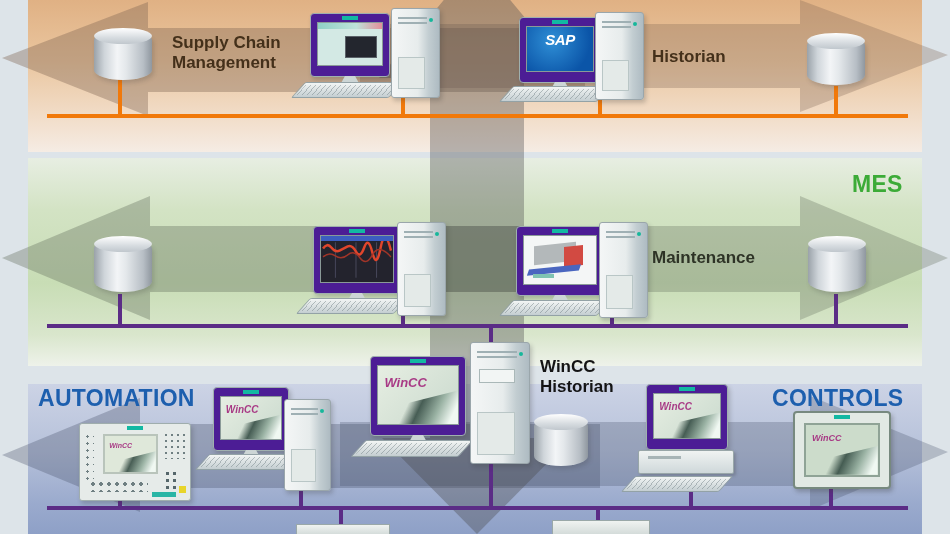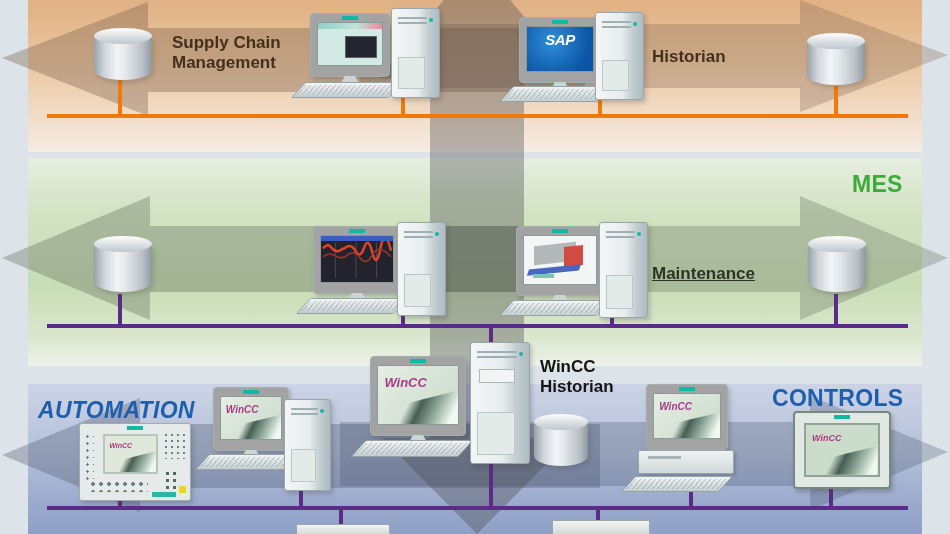--- a/index.html
+++ b/index.html
@@ -32,21 +32,21 @@
   .lbl { position:absolute; z-index:5; font-weight:bold; }
   .lvl { font-size:23px; letter-spacing:.3px; }
   .g-label { color:var(--level-green,#3cab37); }
   .b-label { color:var(--level-blue,#1d5fae); }
   .item { font-size:17px; line-height:1.18; white-space:pre-line; }
   .t-erp { color:#44301a; }
   .t-mes { color:#2e3326; }
   .t-blk { color:#141414; }
 
   
-  .monitor { position:absolute; z-index:3; background:#a3a3a3; border:1px solid #9fb0ae; border-radius:4px; box-shadow:2px 3px 4px rgba(60,60,60,.25); }
+  .monitor { position:absolute; z-index:3; background:#4c1d95; border:1px solid #9fb0ae; border-radius:4px; box-shadow:2px 3px 4px rgba(60,60,60,.25); }
   .tab { position:absolute; top:2px; left:50%; width:16px; height:4px; margin-left:-8px; background:#12b8a2; }
   .screen { position:absolute; left:6px; right:6px; top:8px; bottom:10px; border:1px solid #8a9a98; overflow:hidden; }
   .stand { position:absolute; bottom:-9px; left:50%; width:20px; height:9px; margin-left:-10px; background:#ccd5d5; clip-path:polygon(25% 0,75% 0,100% 100%,0 100%); }
   .foot { position:absolute; bottom:-14px; left:50%; width:38px; height:6px; margin-left:-19px; background:#bcc6c8; border-radius:50%; }
   .kbd { position:absolute; z-index:3; height:14px; background:linear-gradient(180deg,#f2f5f4,#c4ced1); border:1px solid #93a2a6; transform:skewX(-42deg); border-radius:2px; }
   .kbd::after { content:''; position:absolute; inset:2px; background:repeating-linear-gradient(90deg,rgba(110,125,130,.45) 0 1px,transparent 1px 5px); }
   .tower { position:absolute; z-index:3; background:linear-gradient(90deg,#f4f6f6 0%,#e7ecec 55%,#c2cdd1 78%,#aebbc2 100%); border:1px solid #9aa6ab; border-radius:3px; box-shadow:2px 3px 4px rgba(60,60,60,.25); }
   .bays { position:absolute; top:8px; left:6px; right:12px; height:10px; background:repeating-linear-gradient(180deg,#9fb0b4 0 2px,transparent 2px 5px); }
   .pwr  { position:absolute; top:9px; right:6px; width:4px; height:4px; background:#17b79b; border-radius:50%; }
   .vent { position:absolute; left:6px; right:14px; bottom:8px; height:34%; background:#e4eae8; border:1px solid #b9c6c6; }
@@ -198,24 +198,24 @@
     <i class="stand"></i>
       <i class="foot"></i>
   </div>
   <div class="kbd" style="left:506px;top:300px;width:96px;"></div>
   <div class="tower" style="left:599px;top:222px;width:47px;height:94px;">
       <i class="bays"></i>
       <i class="pwr"></i>
       <i class="vent"></i>
     </div>
 
-  <div class="lbl item t-mes" style="left:652px;top:264px;text-decoration:underline;">Maintenance</div>
+  <div class="lbl item t-mes" style="left:652px;top:248px;">Maintenance</div>
   <div class="cyl" style="left:808px;top:238px;width:58px;height:54px;"></div>
 
-  <div class="lbl lvl b-label" style="left:38px;top:397px;font-style:italic;">AUTOMATION</div>
+  <div class="lbl lvl b-label" style="left:38px;top:385px;">AUTOMATION</div>
   <div class="lbl lvl b-label" style="left:772px;top:385px;">CONTROLS</div>
 
   <div class="hmi" style="left:79px;top:423px;width:110px;height:76px;">
     <i class="tab"></i>
     <div class="hmi-screen">
         <span class="wincc" style="font-size:7px;">WinCC</span>
         <i class="curl"></i>
       </div>
     <i class="hmi-kl"></i>
     <i class="hmi-kr"></i>

